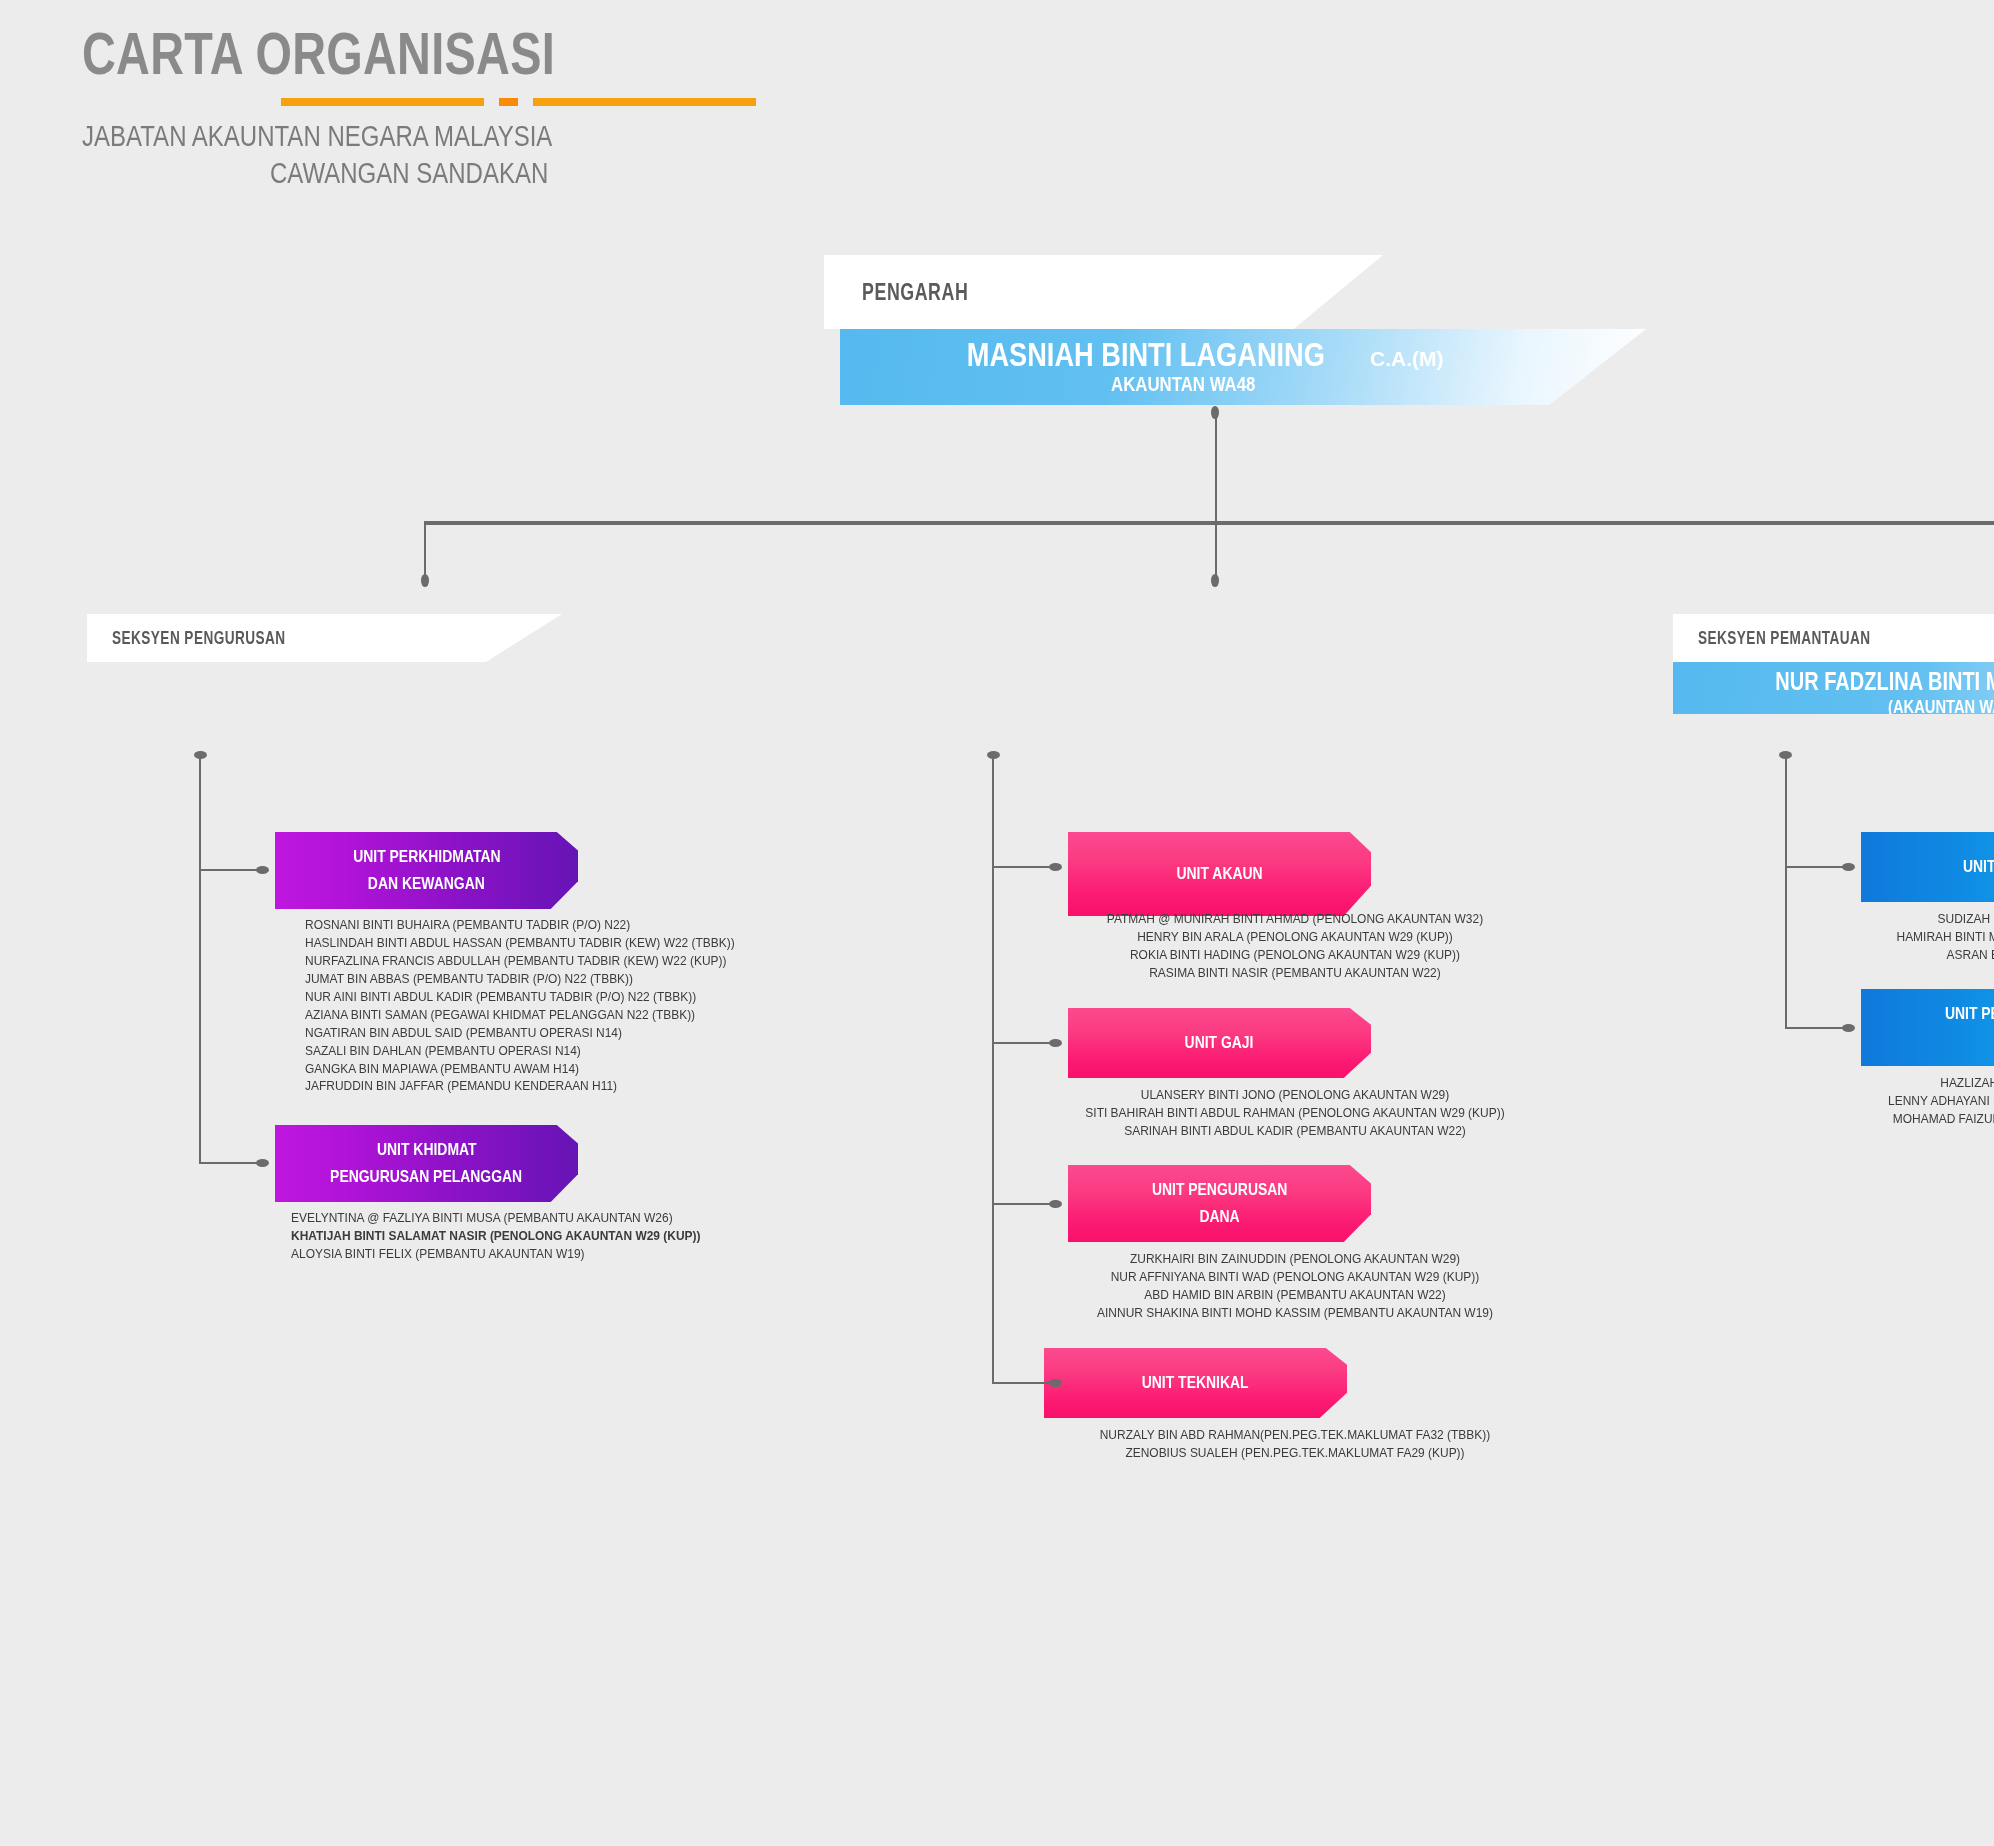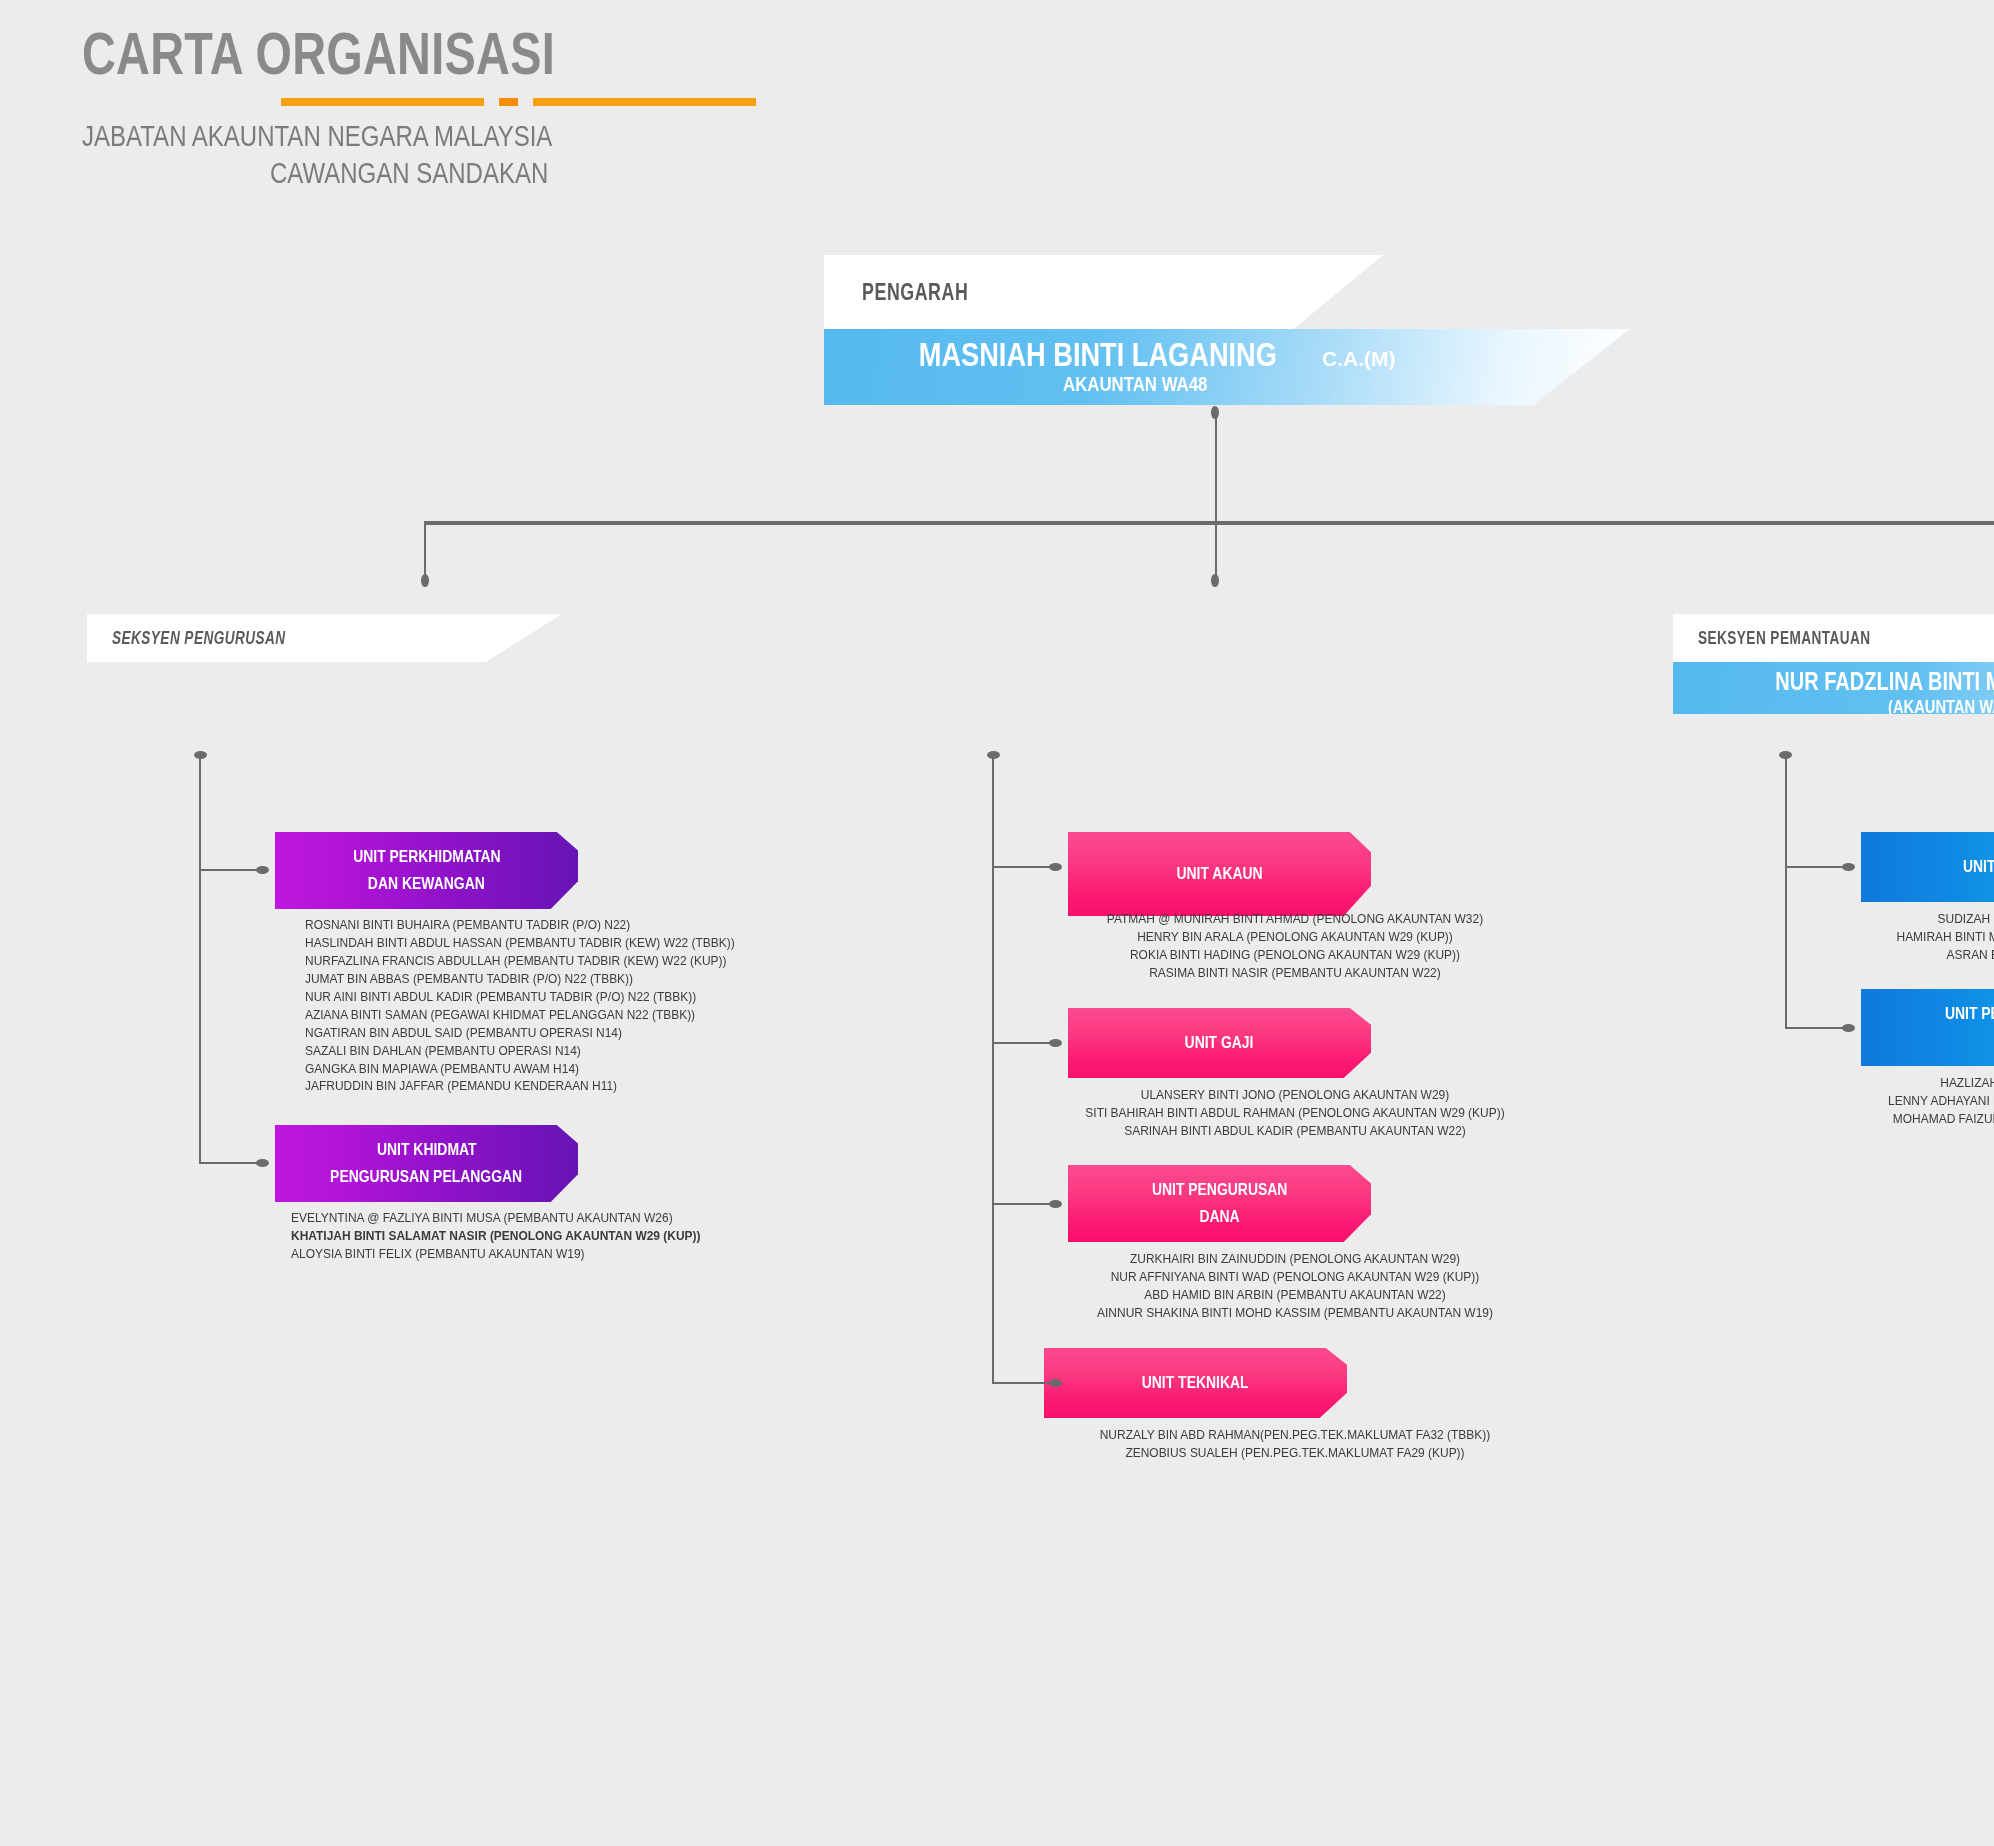--- a/index.html
+++ b/index.html
@@ -56,21 +56,21 @@
   .card-name { font-weight: 700; white-space: nowrap; display:inline-block;
                transform: scaleX(0.80); transform-origin: center; }
   .card-suffix { font-weight: 700; }
   .card-role { font-weight: 700; white-space: nowrap; display:inline-block;
                transform: scaleX(0.80); transform-origin: center; }
 
   
   #exec { left: 824px; top: 255px; width: 806px; }
   #exec .card-label { width: 559px; height: 74px; padding-left: 38px; }
   #exec .card-label span { font-size: 24px; line-height: 74px; letter-spacing: 0.8px; }
-  #exec .card-body { width: 806px; height: 76px; padding-top: 5.6px; margin-left: 0; }
+  #exec .card-body { width: 806px; height: 76px; padding-top: 5.6px; margin-left: 16px; padding-left: 32px; }
   #exec .card-name { font-size: 34px; }
   #exec .card-suffix { font-size: 21px; }
   #exec .card-role { font-size: 21px; margin-top: -1.6px; }
   #exec .body-inner { width: 622px; }
 
   
   .section-card .card-label { width: 475px; height: 48px; padding-left: 25px; }
   .section-card .card-label span { font-size: 18.4px; line-height: 48px; letter-spacing: 0.6px; }
   .section-card .card-body { width: 710px; height: 52px; padding-top: 4.8px; }
   .section-card .card-name { font-size: 25px; }
@@ -150,21 +150,21 @@
   <div class="conn thick" style="left:424px; top:521px; width:1585px;"></div>
   <div class="conn v" style="left:424px; top:521px; height:59px;"></div>
   <div class="conn v" style="left:1215px; top:521px; height:59px;"></div>
 
   <div class="dot" style="left:421px; top:574px;"></div>
   <div class="dot" style="left:1211px; top:574px;"></div>
 
   <div class="dot" style="left:1211px; top:406px;"></div>
 
   <div id="sections-layer">
-      <div class="card section-card" id="sec-0" style="left: 87px; top: 614px; font-style: italic;">
+      <div class="card section-card" id="sec-0" style="left: 87px; top: 614px;">
         <div class="card-label">
           <span>SEKSYEN PENGURUSAN</span>
         </div>
       </div>
       <div class="unit purple" style="left: 275px; top: 832px; width: 303px; height: 77px;">
         <div class="unit-line">UNIT PERKHIDMATAN</div>
         <div class="unit-line">DAN KEWANGAN</div>
       </div>
       <div class="names" style="left: 305px; top: 916px;">
         <div class="name-row">ROSNANI BINTI BUHAIRA (PEMBANTU TADBIR (P/O) N22)</div>

